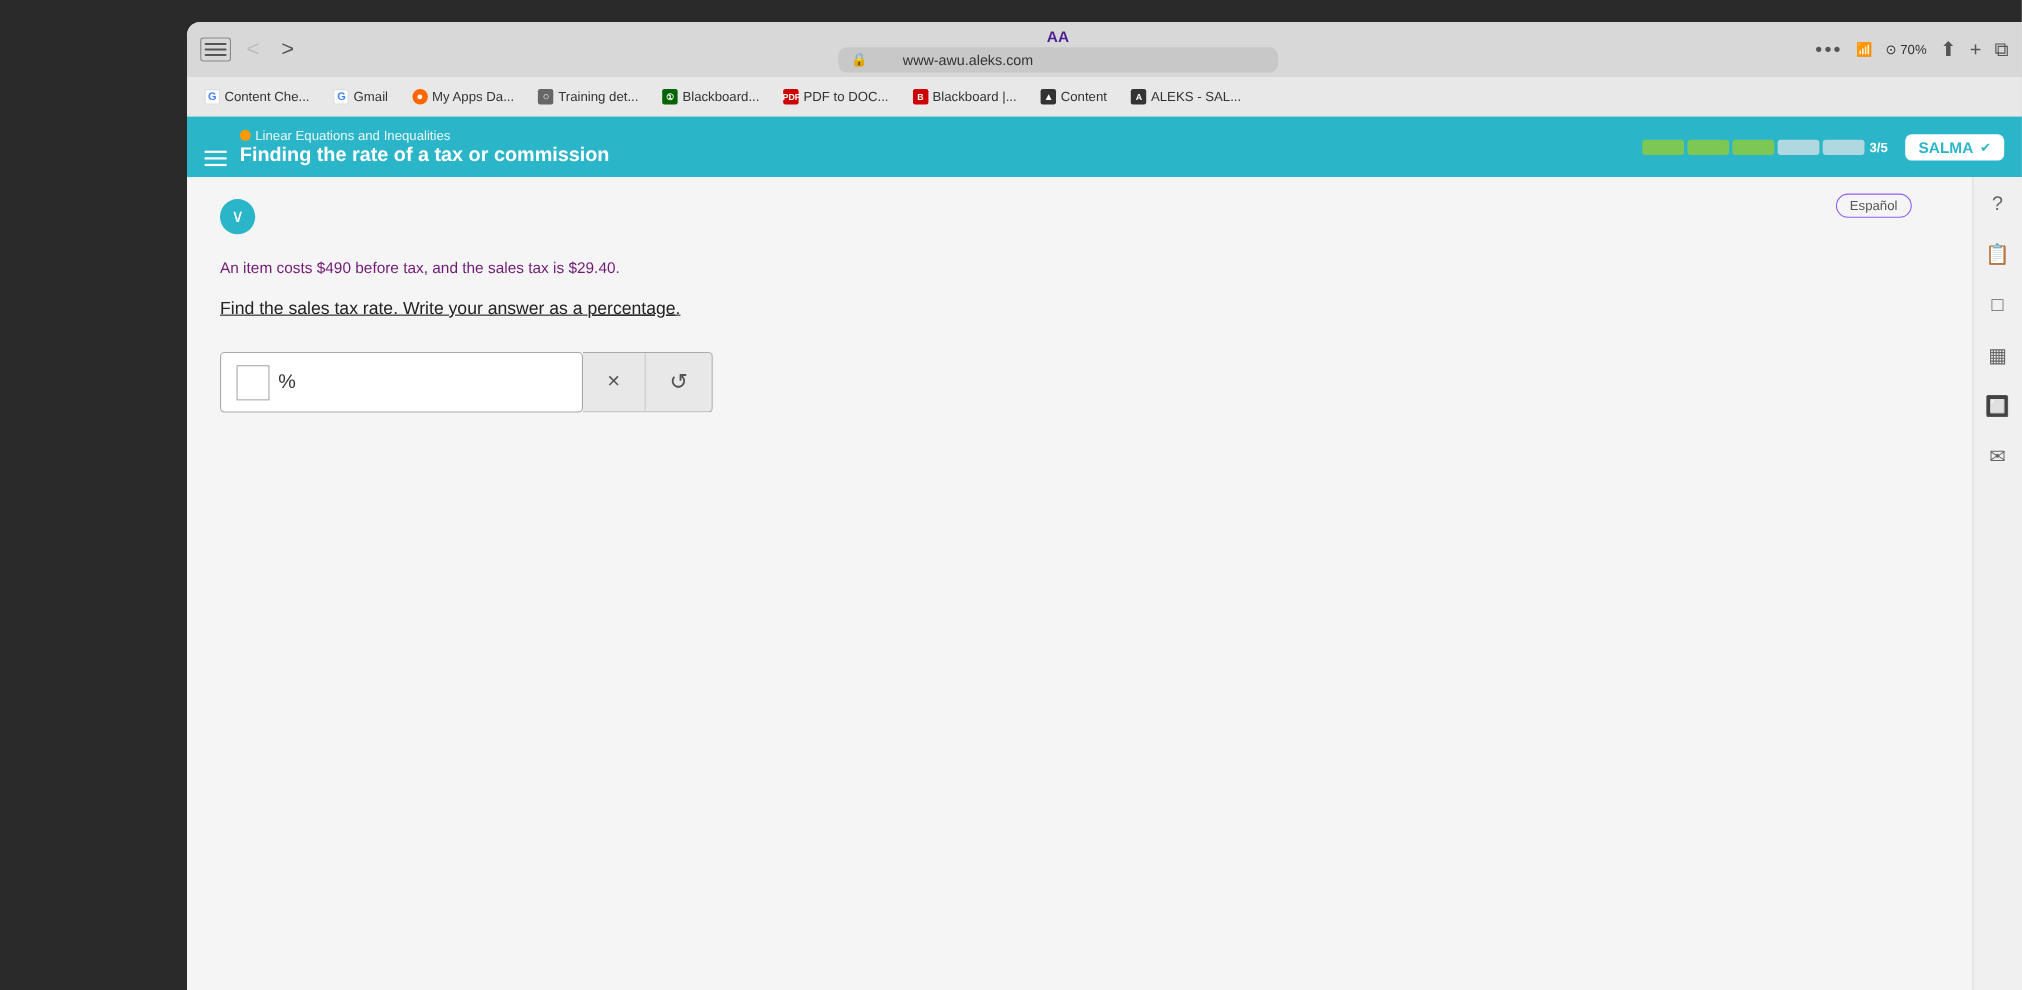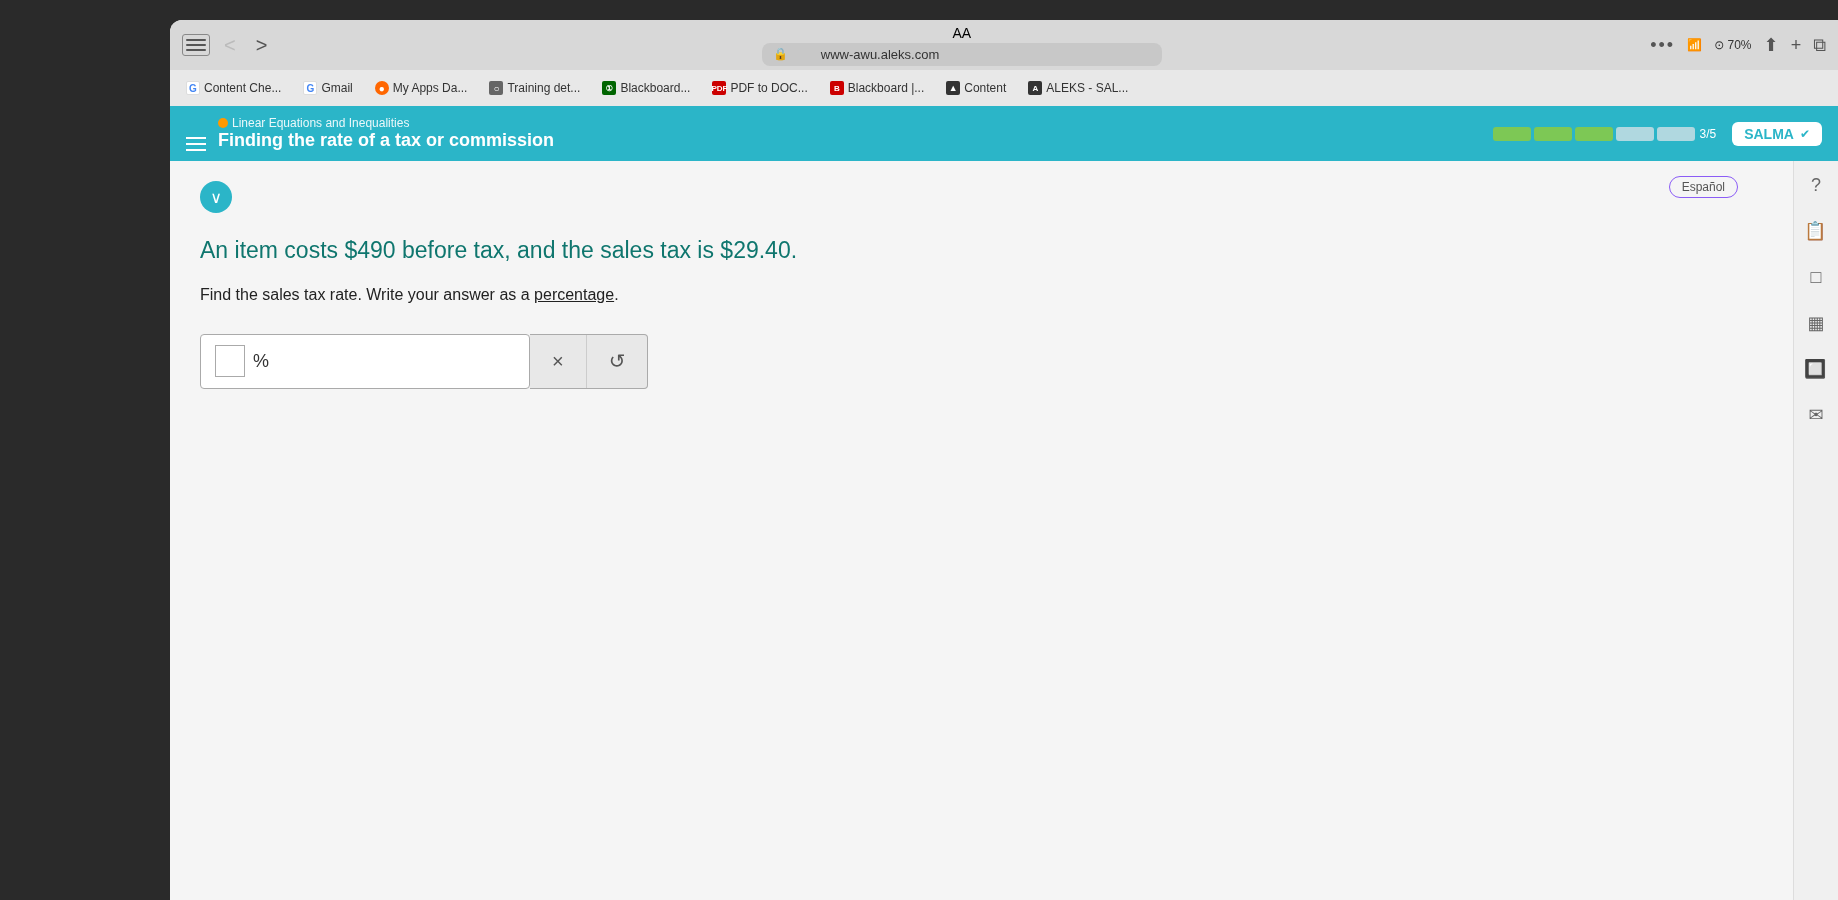--- a/index.html
+++ b/index.html
@@ -75,22 +75,22 @@
     .address-bar-container {
       flex: 1;
       display: flex;
       flex-direction: column;
       align-items: center;
       gap: 2px;
     }
 
     .aa-label {
       font-size: 14px;
-      color: #000000;
-      font-weight: 400;
+      color: #4c1d95;
+      font-weight: 700;
     }
 
     .address-bar {
       display: flex;
       align-items: center;
       background: #c8c8c8;
       border-radius: 8px;
       padding: 4px 12px;
       gap: 8px;
       min-width: 400px;
@@ -212,20 +212,21 @@
     .aleks-header-right {
       display: flex;
       align-items: center;
       gap: 16px;
     }
 
     .progress-bar-container {
       display: flex;
       align-items: flex-end;
       gap: 0;
+      font-weight: bold;
     }
 
     .progress-bar {
       display: flex;
       gap: 3px;
       align-items: center;
     }
 
     .progress-segment {
       height: 14px;
@@ -276,30 +277,31 @@
       display: flex;
       align-items: center;
       justify-content: center;
       cursor: pointer;
       margin-bottom: 20px;
       color: white;
       font-size: 16px;
     }
 
     .question-text {
-      font-size: 23px;
-      color: #0f766e;
+      font-size: 14px;
+      color: #701a75;
       margin-bottom: 18px;
       line-height: 1.5;
     }
 
     .instruction-text {
       font-size: 16px;
       color: #222;
       margin-bottom: 30px;
+      text-decoration: underline;
     }
 
     .percentage-link {
       text-decoration: underline;
       color: #222;
     }
 
     .answer-area {
       display: flex;
       align-items: center;

